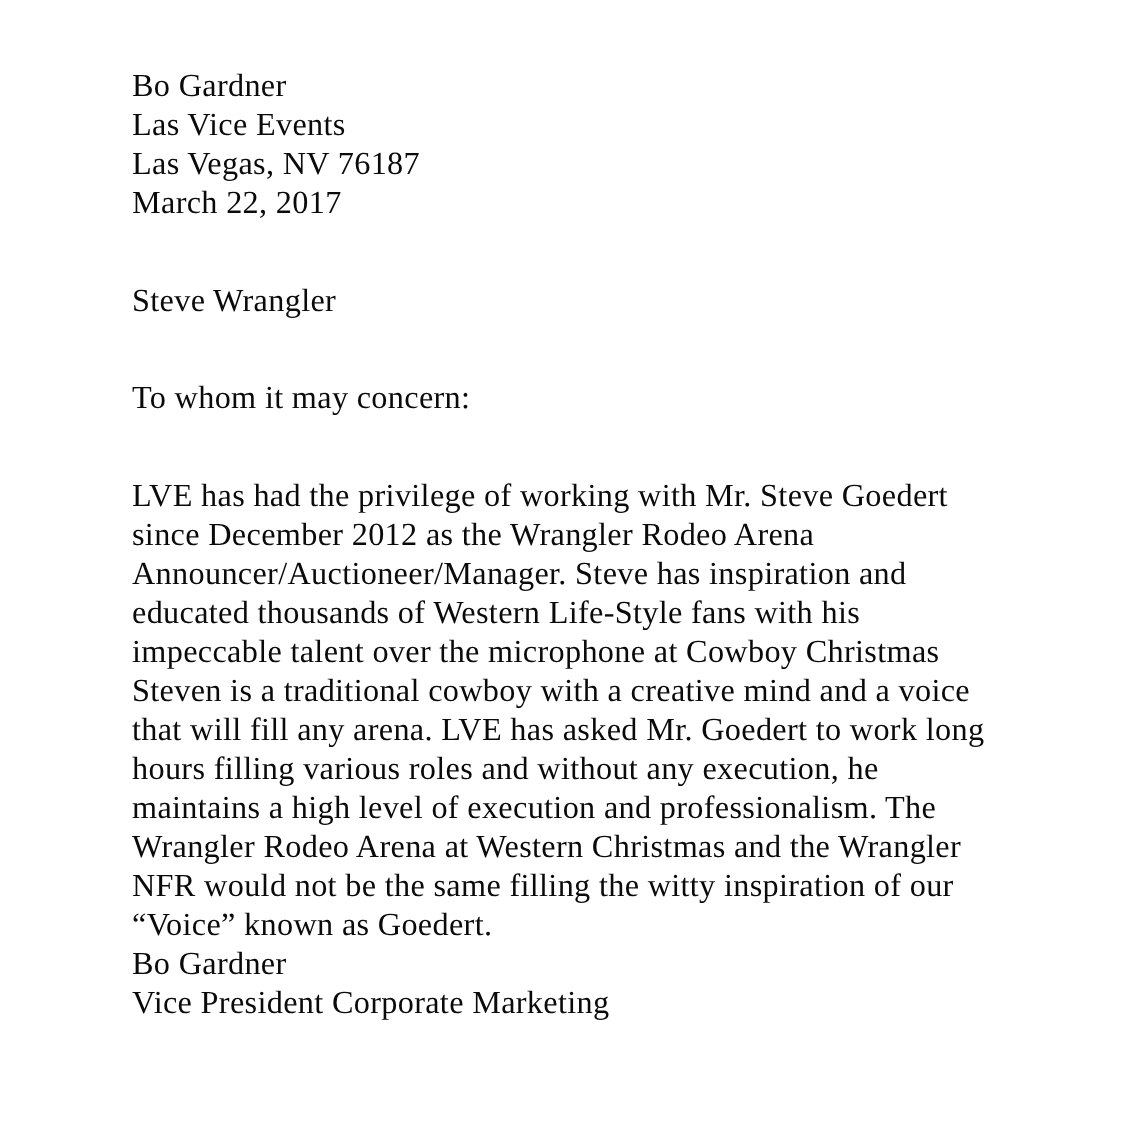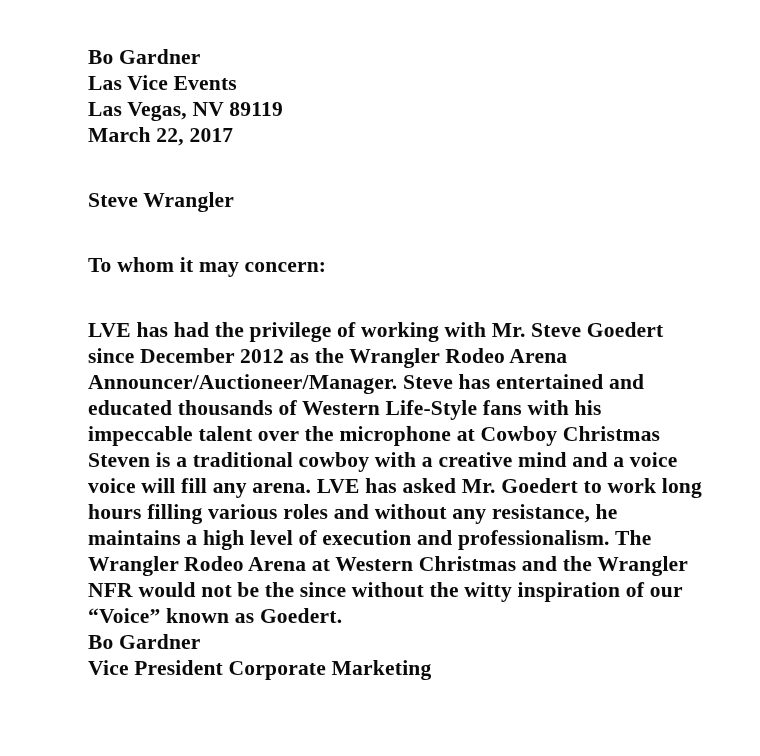--- a/index.html
+++ b/index.html
@@ -15,21 +15,20 @@
     font-family: "Liberation Serif", "DejaVu Serif", serif;
     color: #0a0a0a;
     -webkit-font-smoothing: antialiased;
   }
   .page {
     position: relative;
     width: 760px;
     height: 756px;
     background: #ffffff;
     box-sizing: border-box;
-    font-weight: bold;
   }
   .letter {
     position: absolute;
     left: 88px;
     top: 44px;
     width: 620px;
   }
   .block {
     margin: 0;
     padding: 0;
@@ -52,21 +51,21 @@
 </style>
 </head>
 <body>
 
 <div class="page">
   <div class="letter">
 
     <div class="block">
       <span class="line">Bo Gardner</span>
       <span class="line">Las Vice Events</span>
-      <span class="line">Las Vegas, NV 89119</span>
+      <span class="line">Las Vegas, NV 76187</span>
       <span class="line">March 22, 2017</span>
     </div>
 
     <span class="spacer"></span>
     <span class="spacer-half"></span>
 
     <div class="block">
       <span class="line">Steve Wrangler</span>
     </div>
 
@@ -76,29 +75,29 @@
     <div class="block">
       <span class="line">To whom it may concern:</span>
     </div>
 
     <span class="spacer"></span>
     <span class="spacer-half"></span>
 
     <div class="block">
       <span class="line">LVE has had the privilege of working with Mr. Steve Goedert</span>
       <span class="line">since December 2012 as the Wrangler Rodeo Arena</span>
-      <span class="line">Announcer/Auctioneer/Manager. Steve has entertained and</span>
+      <span class="line">Announcer/Auctioneer/Manager. Steve has inspiration and</span>
       <span class="line">educated thousands of Western Life-Style fans with his</span>
       <span class="line">impeccable talent over the microphone at Cowboy Christmas</span>
       <span class="line">Steven is a traditional cowboy with a creative mind and a voice</span>
-      <span class="line">voice will fill any arena. LVE has asked Mr. Goedert to work long</span>
-      <span class="line">hours filling various roles and without any resistance, he</span>
+      <span class="line">that will fill any arena. LVE has asked Mr. Goedert to work long</span>
+      <span class="line">hours filling various roles and without any execution, he</span>
       <span class="line">maintains a high level of execution and professionalism. The</span>
       <span class="line">Wrangler Rodeo Arena at Western Christmas and the Wrangler</span>
-      <span class="line">NFR would not be the since without the witty inspiration of our</span>
+      <span class="line">NFR would not be the same filling the witty inspiration of our</span>
       <span class="line">“Voice” known as Goedert.</span>
     </div>
 
     <div class="block">
       <span class="line">Bo Gardner</span>
       <span class="line">Vice President Corporate Marketing</span>
     </div>
 
   </div>
 </div>

